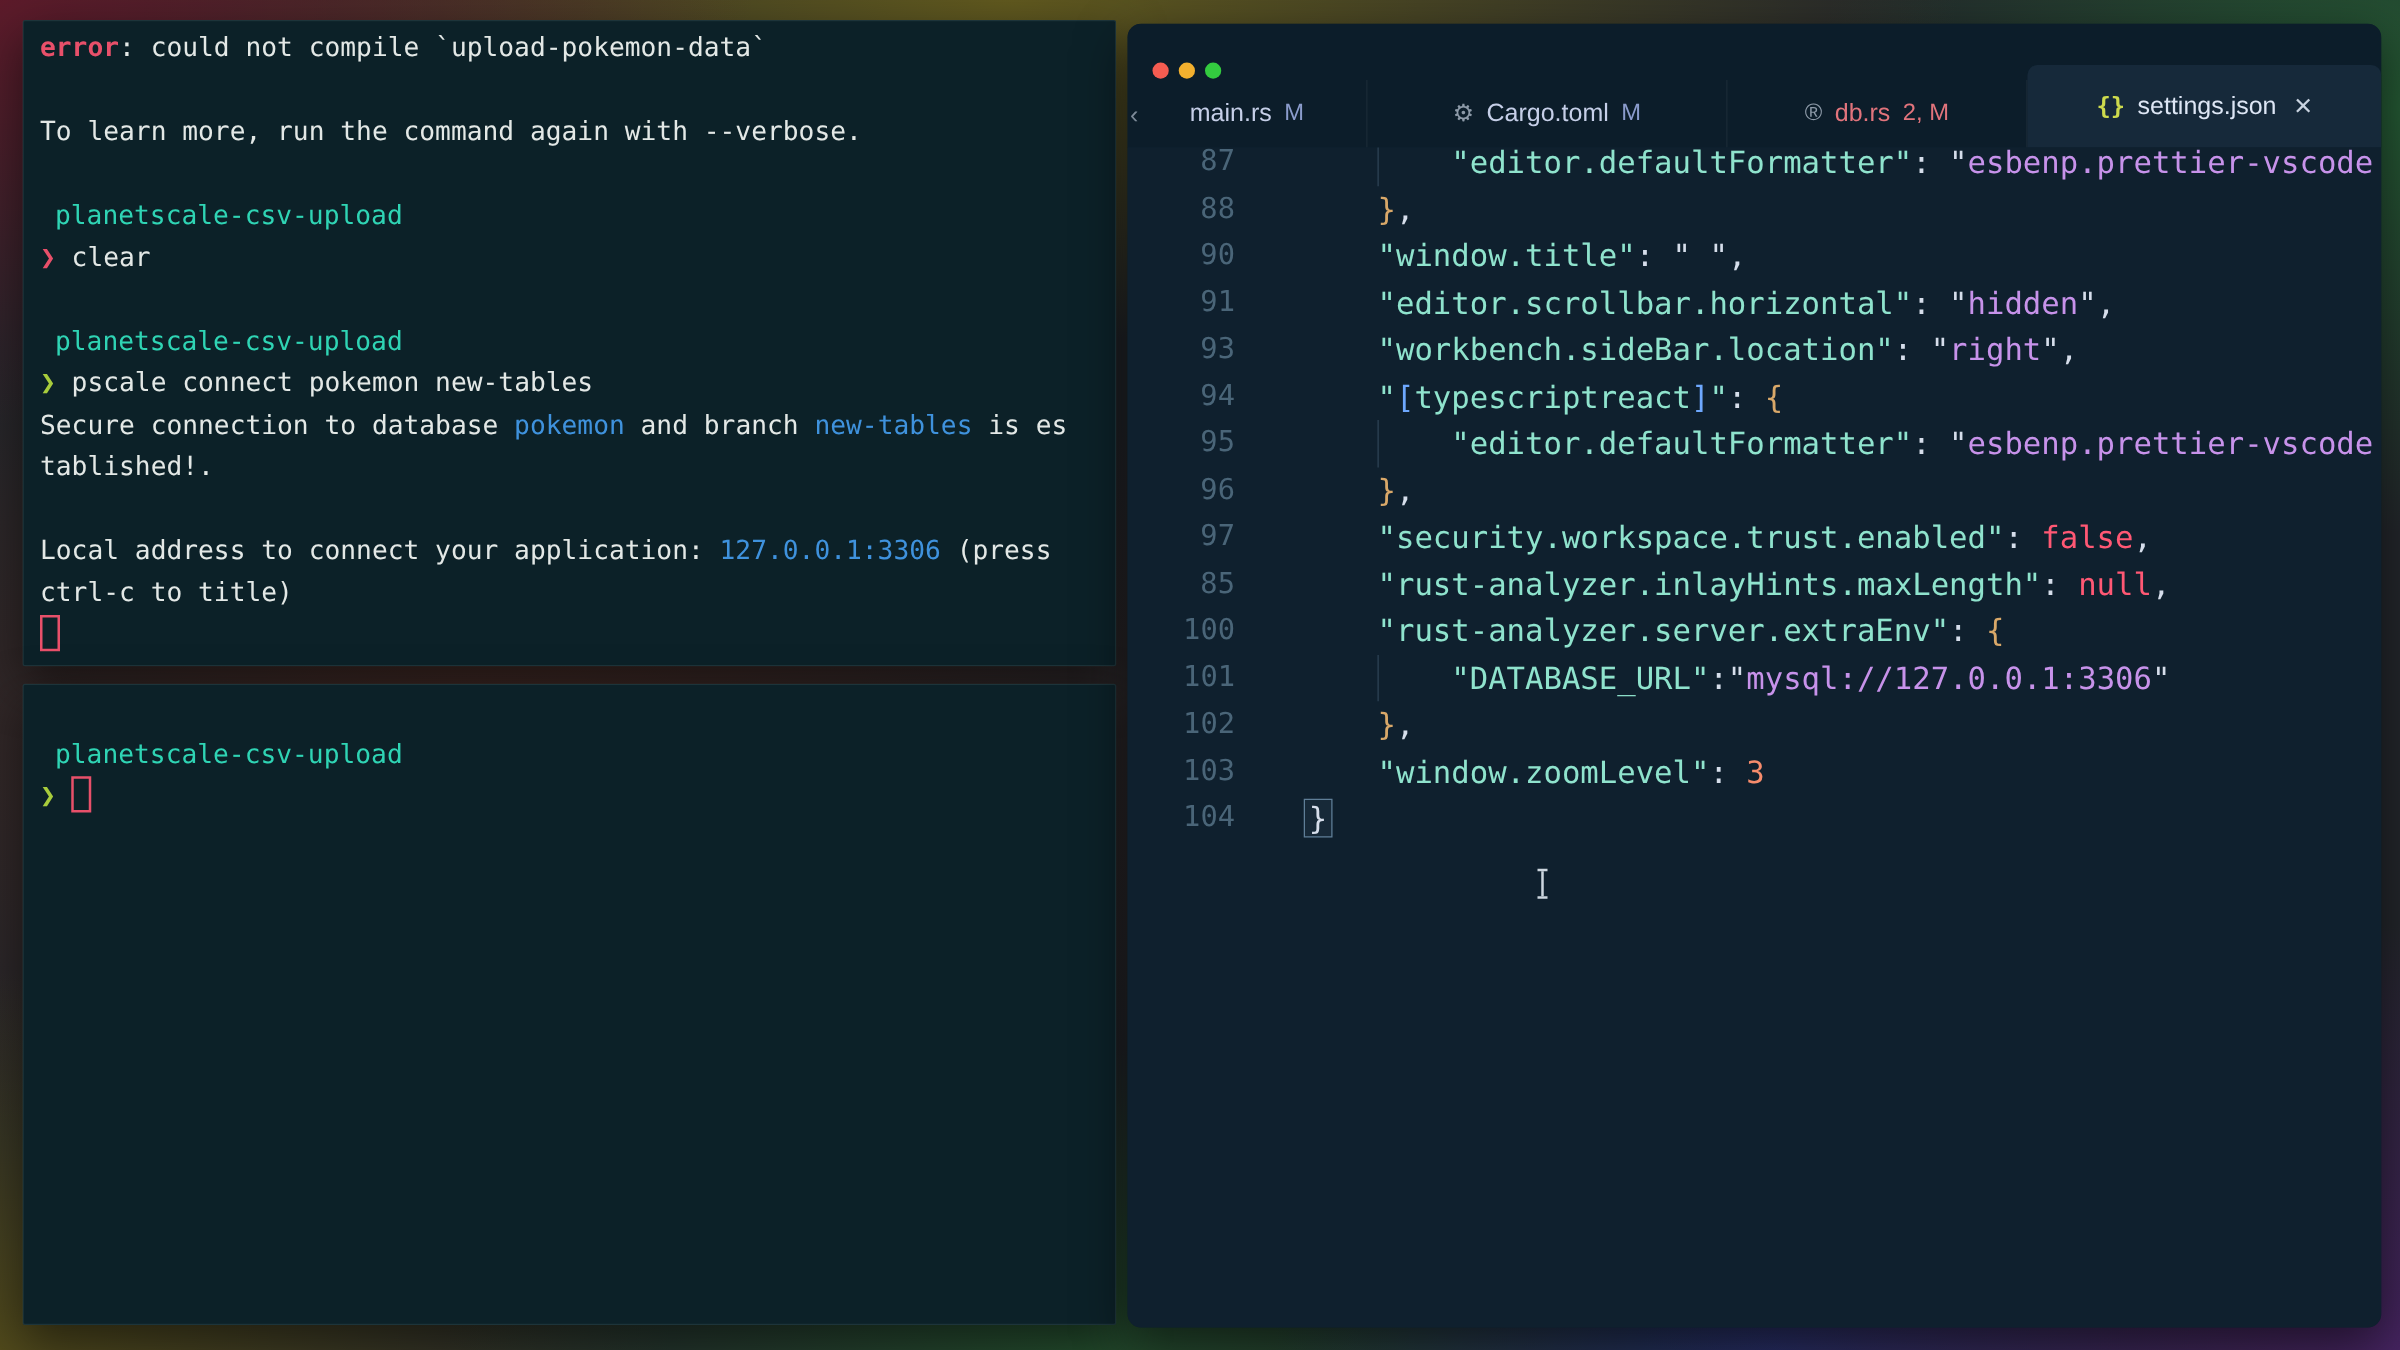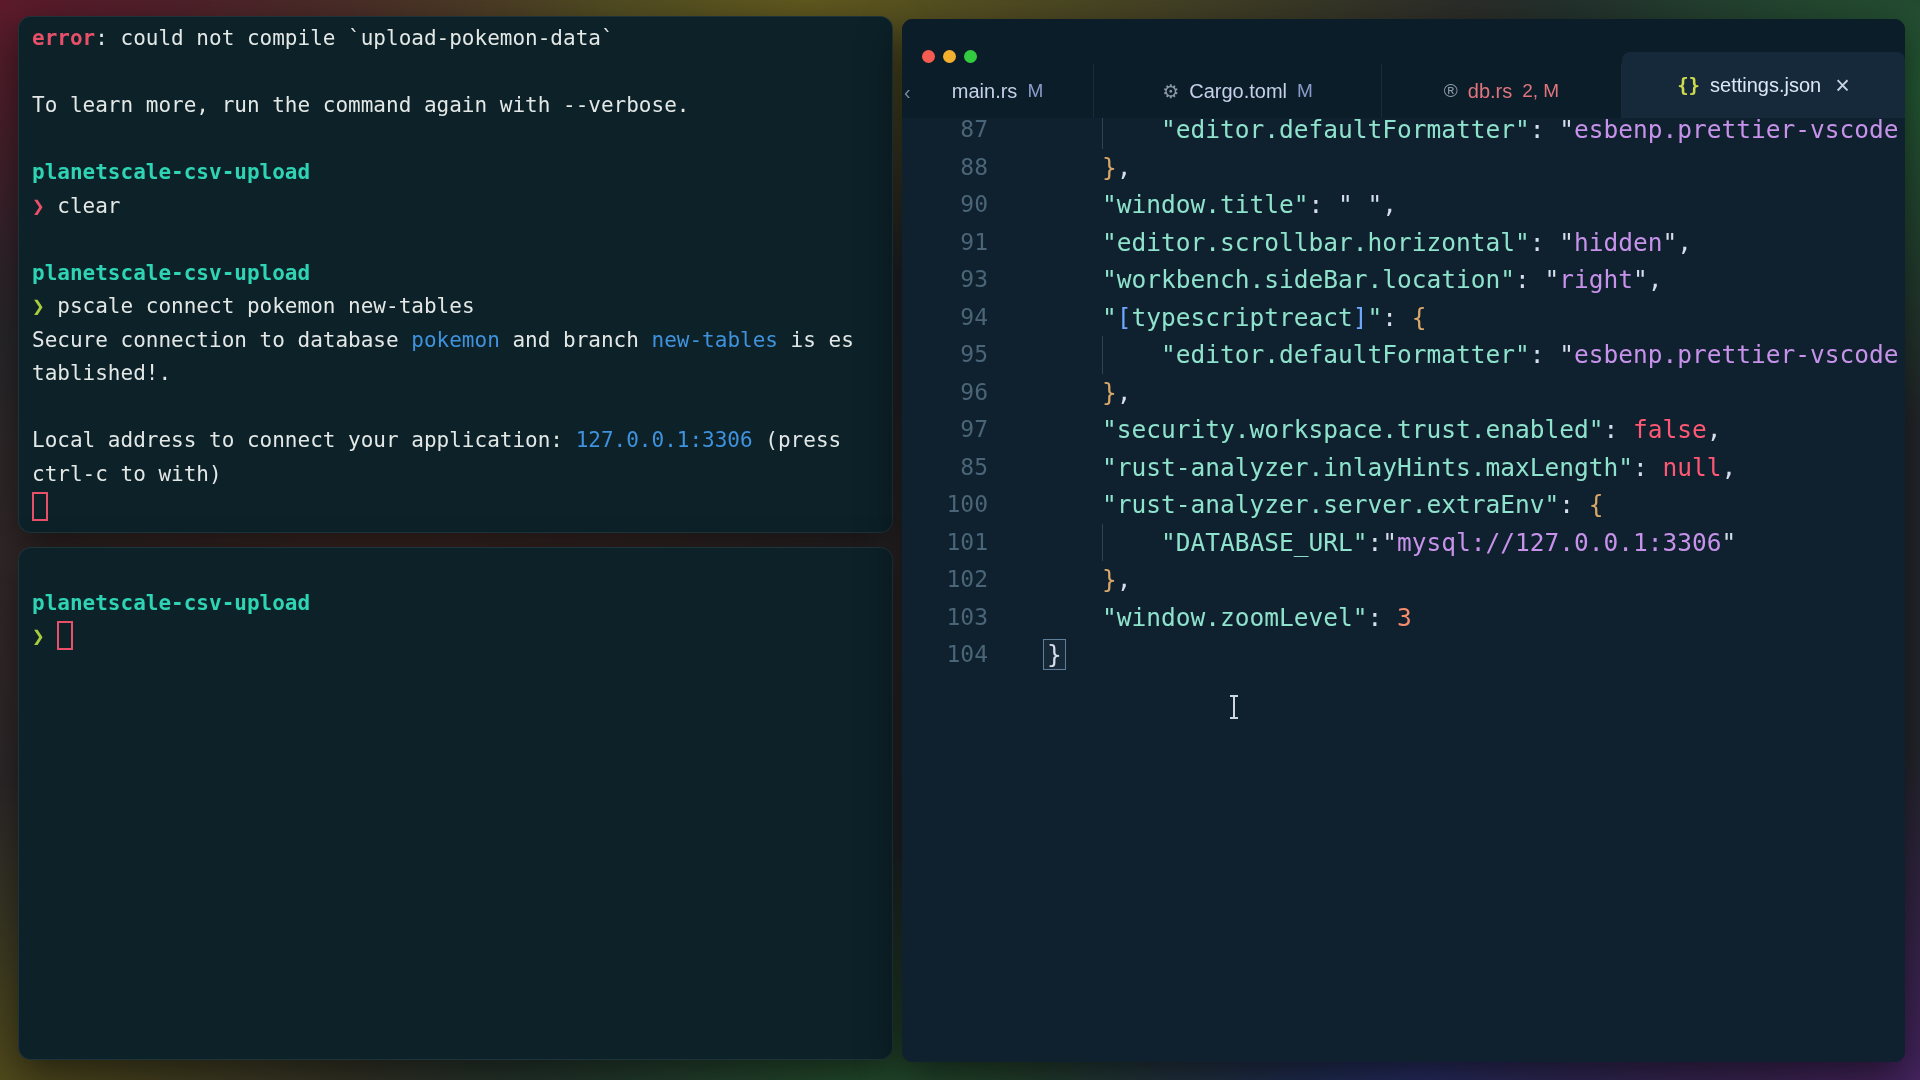--- a/index.html
+++ b/index.html
@@ -15,34 +15,34 @@
       radial-gradient(ellipse 38% 32% at 45% 100%,rgba(36,84,46,.85),  rgba(0,0,0,0) 70%),
       radial-gradient(ellipse 40% 40% at 0% 100%, rgba(86,78,26,.9),   rgba(0,0,0,0) 70%),
       radial-gradient(ellipse 50% 50% at 20% 55%, rgba(74,42,34,.8),   rgba(0,0,0,0) 72%),
       #23262b;
   }
   
   .term-pane{
     position:absolute;left:18px;width:875px;
     background:var(--terminal_bg);
     border:1px solid rgba(160,190,190,0.12);
-    border-radius:13px;
+    border-radius:2px;
     box-shadow:0 14px 38px rgba(0,0,0,0.5);
     padding:5px 0 0 13px;
     box-sizing:border-box;
     overflow:hidden;
     font-family:"DejaVu Sans Mono", monospace;
     font-size:21px;
   }
   #term-pane-1{top:16px;height:517px;}
   #term-pane-2{top:547px;height:513px;}
   .tline{height:33.5px;line-height:33.5px;white-space:pre;}
   .t-w{color:var(--t_text);}
   .t-err{color:var(--t_red);font-weight:bold;}
-  .t-teal{color:var(--t_teal);font-weight:bold;}
+  .t-teal{color:var(--t_teal);font-weight:normal;margin-left:12px;}
   .t-pink{color:var(--t_red);font-weight:bold;}
   .t-grn{color:var(--t_green);font-weight:bold;}
   .t-blue{color:var(--t_blue);}
   .t-cur{display:inline-block;width:12px;height:25px;border:2px solid var(--t_red);
          vertical-align:middle;margin-top:-4px;}
   
   #vscode{
     position:absolute;left:902px;top:19px;width:1003px;height:1043px;
     background:var(--editor_bg);
     border-radius:11px;
@@ -102,21 +102,21 @@
     <div class="tline"></div>
     <div class="tline"><span class="t-teal">planetscale-csv-upload</span></div>
     <div class="tline"><span class="t-pink">❯ </span><span class="t-w">clear</span></div>
     <div class="tline"></div>
     <div class="tline"><span class="t-teal">planetscale-csv-upload</span></div>
     <div class="tline"><span class="t-grn">❯ </span><span class="t-w">pscale connect pokemon new-tables</span></div>
     <div class="tline"><span class="t-w">Secure connection to database </span><span class="t-blue">pokemon</span><span class="t-w"> and branch </span><span class="t-blue">new-tables</span><span class="t-w"> is es</span></div>
     <div class="tline"><span class="t-w">tablished!.</span></div>
     <div class="tline"></div>
     <div class="tline"><span class="t-w">Local address to connect your application: </span><span class="t-blue">127.0.0.1:3306</span><span class="t-w"> (press</span></div>
-    <div class="tline"><span class="t-w">ctrl-c to with)</span></div>
+    <div class="tline"><span class="t-w">ctrl-c to title)</span></div>
     <div class="tline"><span class="t-cur"></span></div>
   </div>
 <div class="term-pane" id="term-pane-2">
     <div class="tline"></div>
     <div class="tline"><span class="t-teal">planetscale-csv-upload</span></div>
     <div class="tline"><span class="t-grn">❯ </span><span class="t-cur"></span></div>
   </div>
 
 <div id="vscode">
   <div id="chrome">

